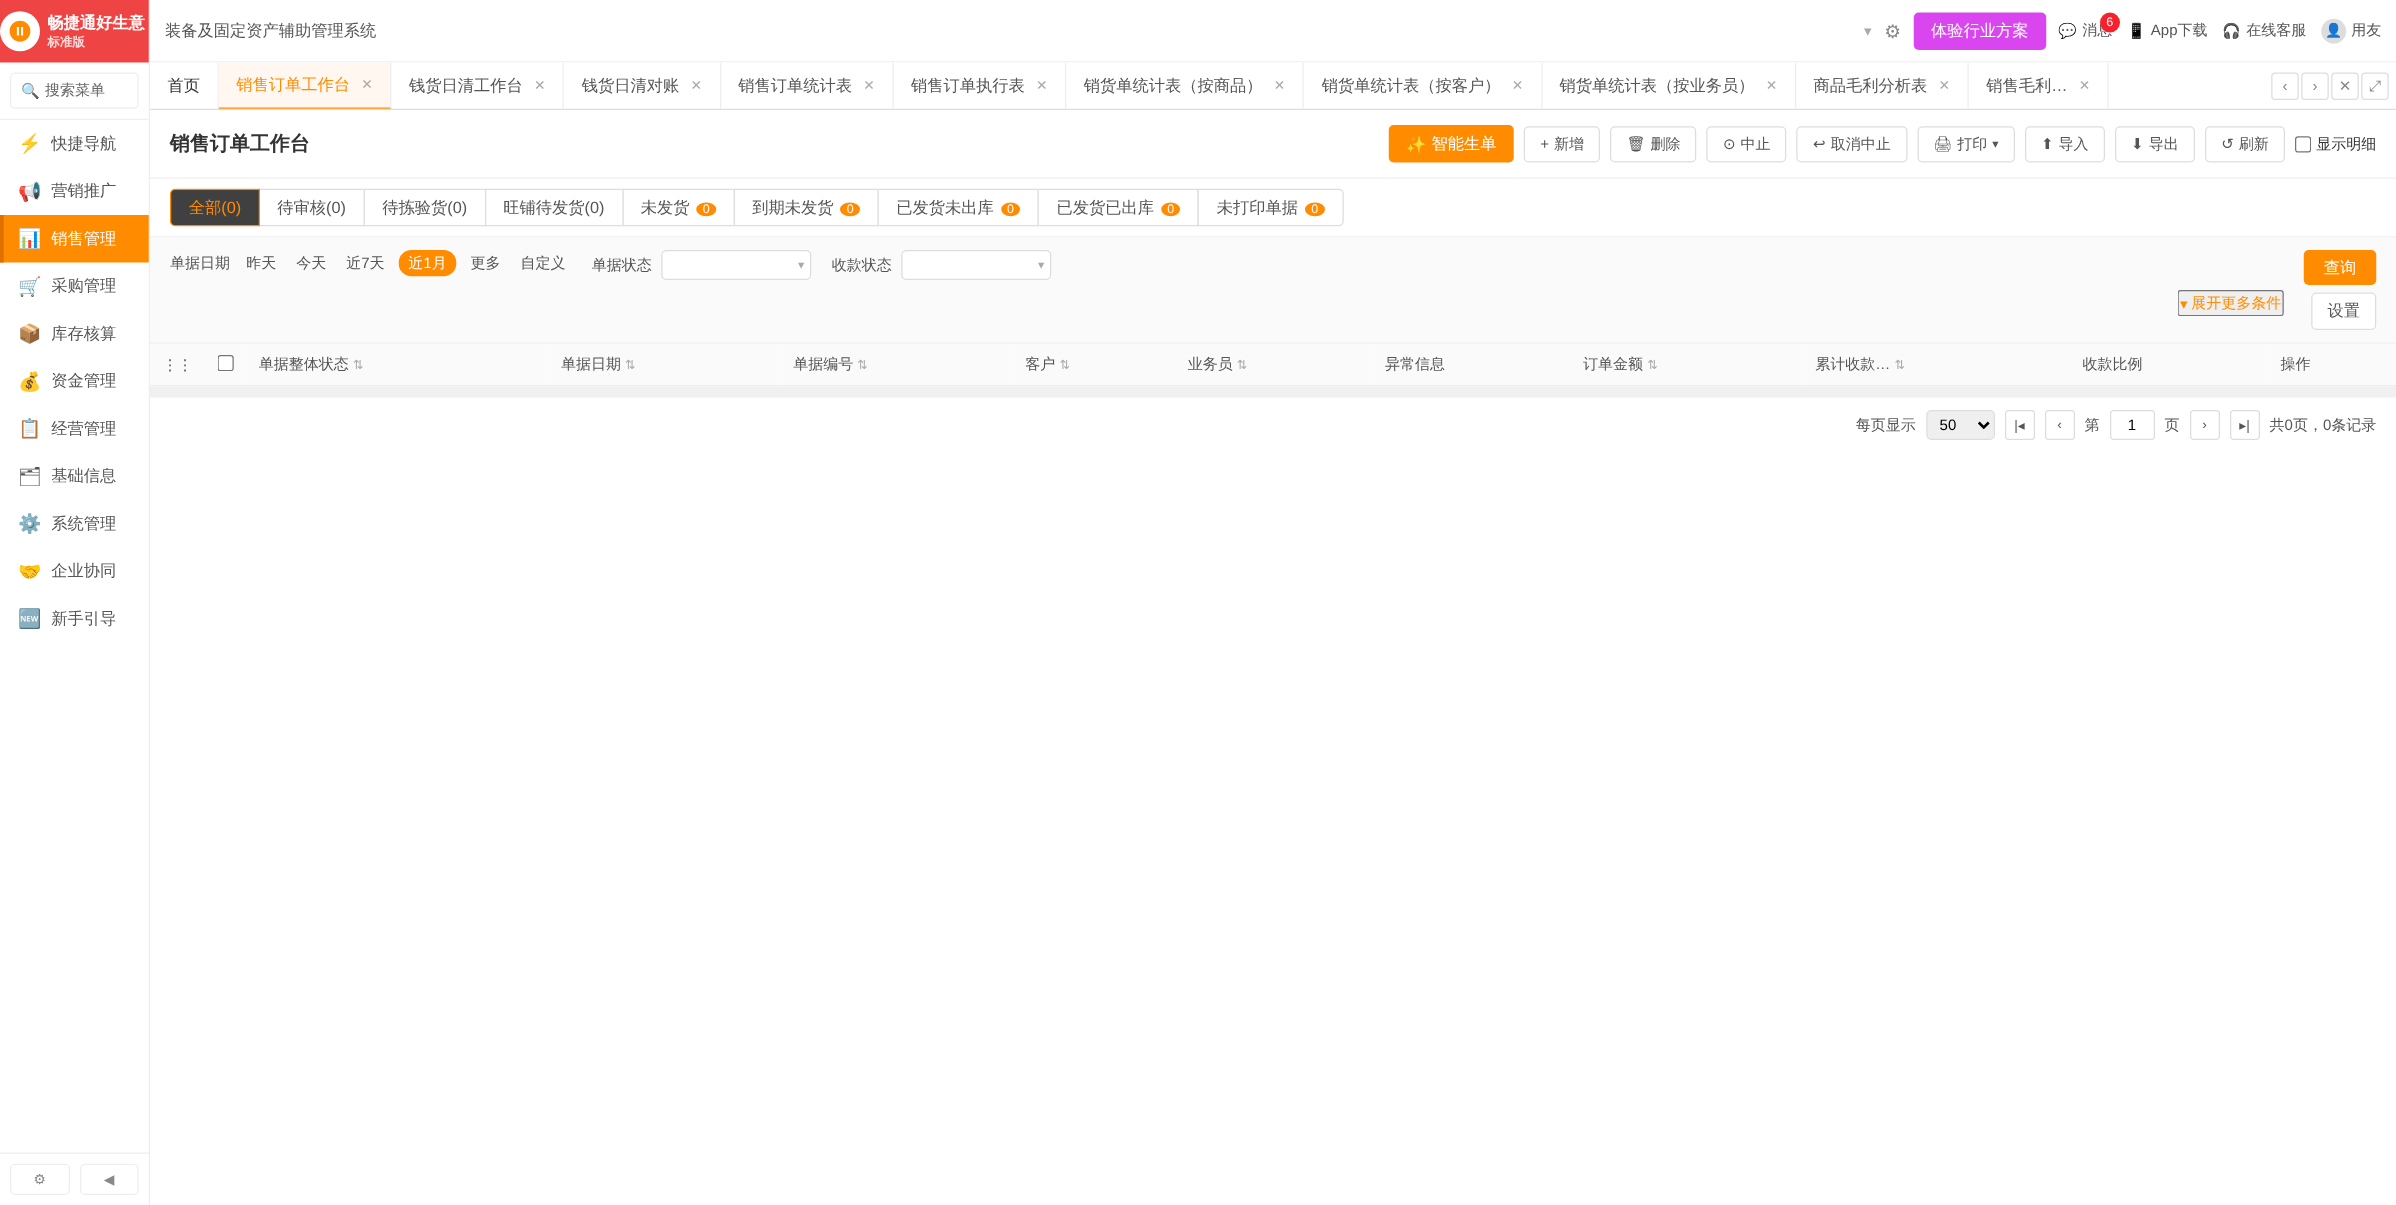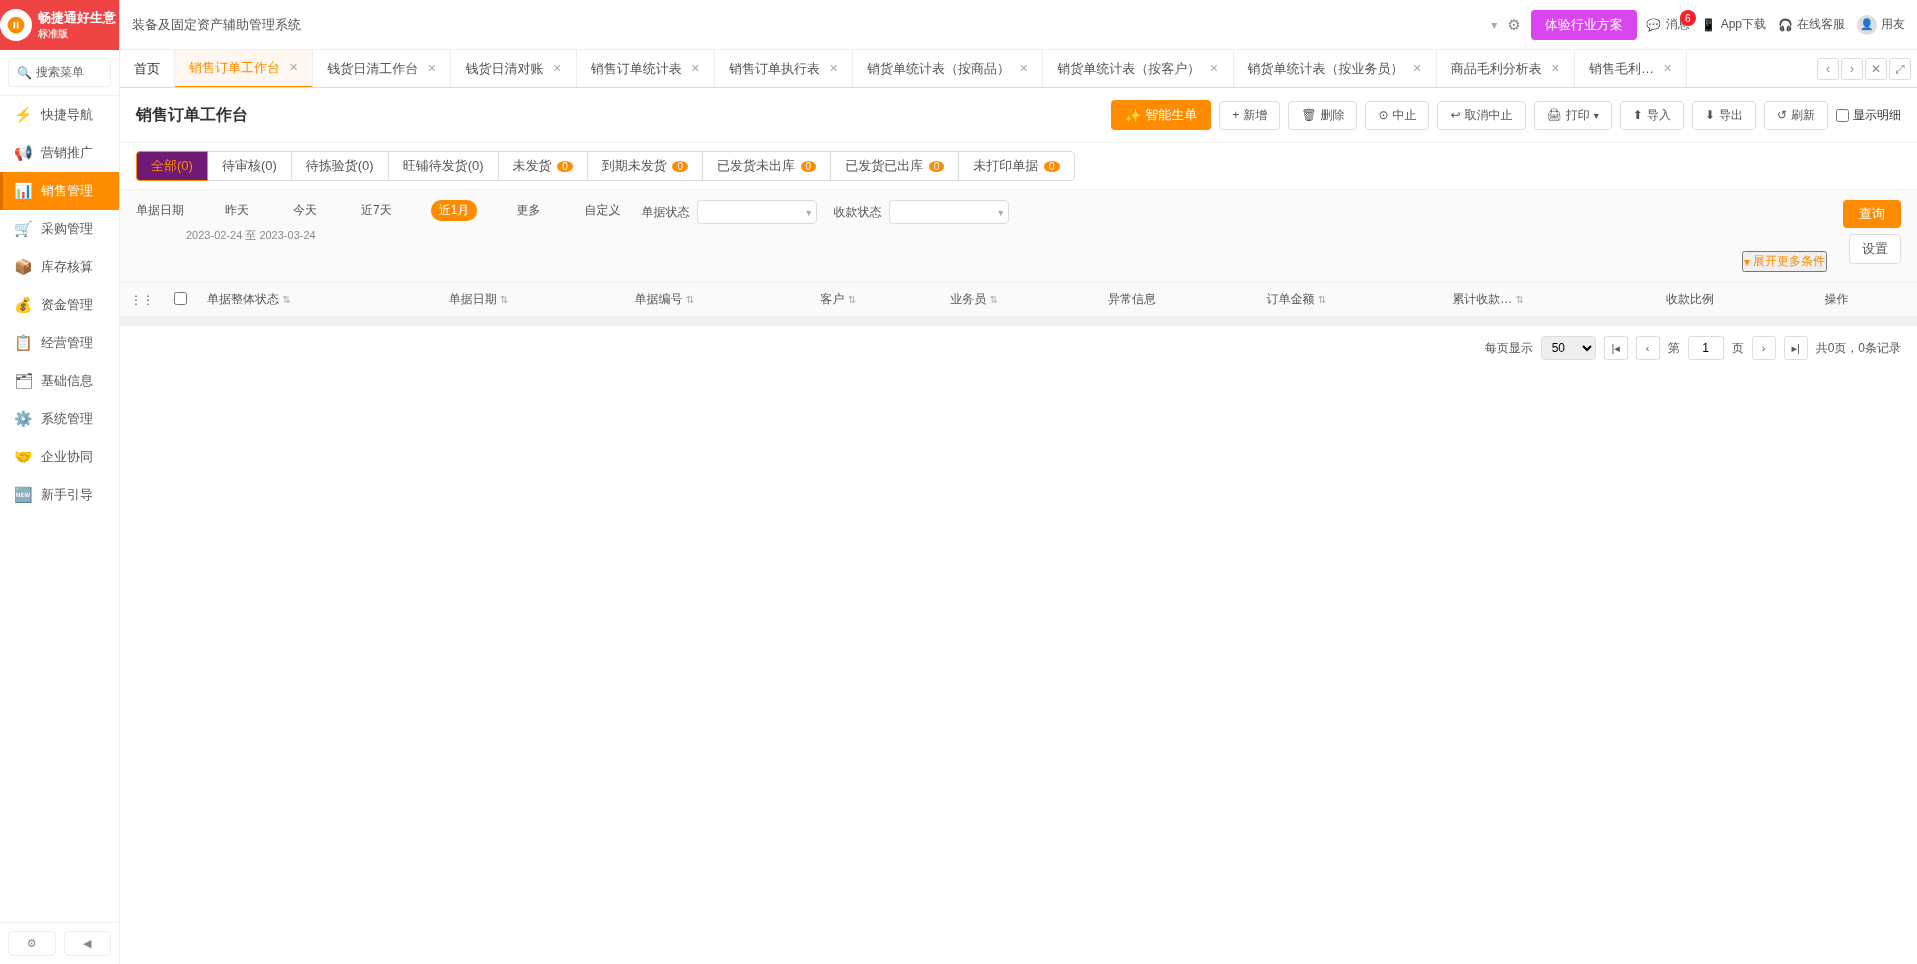--- a/index.html
+++ b/index.html
@@ -48,28 +48,28 @@
     .page-title { font-size: 16px; font-weight: bold; color: #333; }
     .page-actions { display: flex; align-items: center; gap: 8px; }
     .action-btn { background: none; border: 1px solid #ddd; border-radius: 4px; padding: 5px 12px; cursor: pointer; color: #555; font-size: 12px; display: flex; align-items: center; gap: 4px; }
     .primary-btn { background: #ff8c00; color: white; border: none; border-radius: 4px; padding: 6px 14px; cursor: pointer; font-size: 13px; display: flex; align-items: center; gap: 4px; }
 
     
     .filter-tabs { display: flex; padding: 8px 16px; gap: 0; border-bottom: 1px solid #f0f0f0; }
     .filter-tab { padding: 5px 14px; cursor: pointer; color: #555; font-size: 13px; border: 1px solid #ddd; margin-right: -1px; background: white; }
     .filter-tab:first-child { border-radius: 4px 0 0 4px; }
     .filter-tab:last-child { border-radius: 0 4px 4px 0; }
-    .filter-tab.active { background: #701a75; color: #ff8c00; border-color: #ff8c00; z-index: 1; }
+    .filter-tab.active { background: #404040; color: #ff8c00; border-color: #ff8c00; z-index: 1; }
 
     
     .filter-row { padding: 10px 16px; display: flex; align-items: flex-start; gap: 16px; background: #fafafa; border-bottom: 1px solid #f0f0f0; }
     .filter-group { display: flex; align-items: center; gap: 8px; }
     .filter-label { color: #555; font-size: 12px; white-space: nowrap; }
     .filter-date-links { display: flex; gap: 6px; align-items: center; }
-    .filter-link { color: #555; cursor: pointer; font-size: 12px; padding: 2px 5px; border-radius: 3px; margin-left: 28px; }
+    .filter-link { color: #555; cursor: pointer; font-size: 12px; padding: 2px 5px; border-radius: 3px; }
     .filter-link.active-link { background: #ff8c00; color: white; border-radius: 10px; padding: 2px 8px; }
     .filter-select { border: 1px solid #ddd; border-radius: 4px; padding: 4px 8px; font-size: 12px; color: #555; background: white; cursor: pointer; min-width: 120px; appearance: none; padding-right: 20px; }
     .filter-select-wrap { position: relative; }
     .filter-select-wrap::after { content: '▾'; position: absolute; right: 6px; top: 50%; transform: translateY(-50%); color: #aaa; pointer-events: none; font-size: 10px; }
     .expand-btn { color: #ff8c00; cursor: pointer; font-size: 12px; display: flex; align-items: center; gap: 3px; margin-left: auto; }
     .query-btn { background: #ff8c00; color: white; border: none; border-radius: 4px; padding: 5px 16px; cursor: pointer; font-size: 13px; }
     .setting-btn { background: white; color: #555; border: 1px solid #ddd; border-radius: 4px; padding: 5px 12px; cursor: pointer; font-size: 13px; }
 
     
     .table-meta { padding: 8px 16px; display: flex; align-items: center; justify-content: space-between; background: white; }
@@ -365,23 +365,20 @@
             </div>
             <div class="filter-group">
               <span class="filter-label">收款状态</span>
               <div class="filter-select-wrap">
                 <select class="filter-select">
                   <option></option>
                 </select>
               </div>
             </div>
           </div>
-          <div style="margin-top:4px;padding-left:50px;">
-            <span style="color:#888;font-size:11px;">2023-02-24 至 2023-03-24</span>
-          </div>
           <div style="margin-top:8px;display:flex;justify-content:center;">
             <button class="expand-btn">
               <span>▾</span>
               <span>展开更多条件</span>
             </button>
           </div>
         </div>
         <div style="display:flex;flex-direction:column;gap:6px;align-items:flex-end;">
           <button class="query-btn">查询</button>
           <button class="setting-btn">设置</button>

